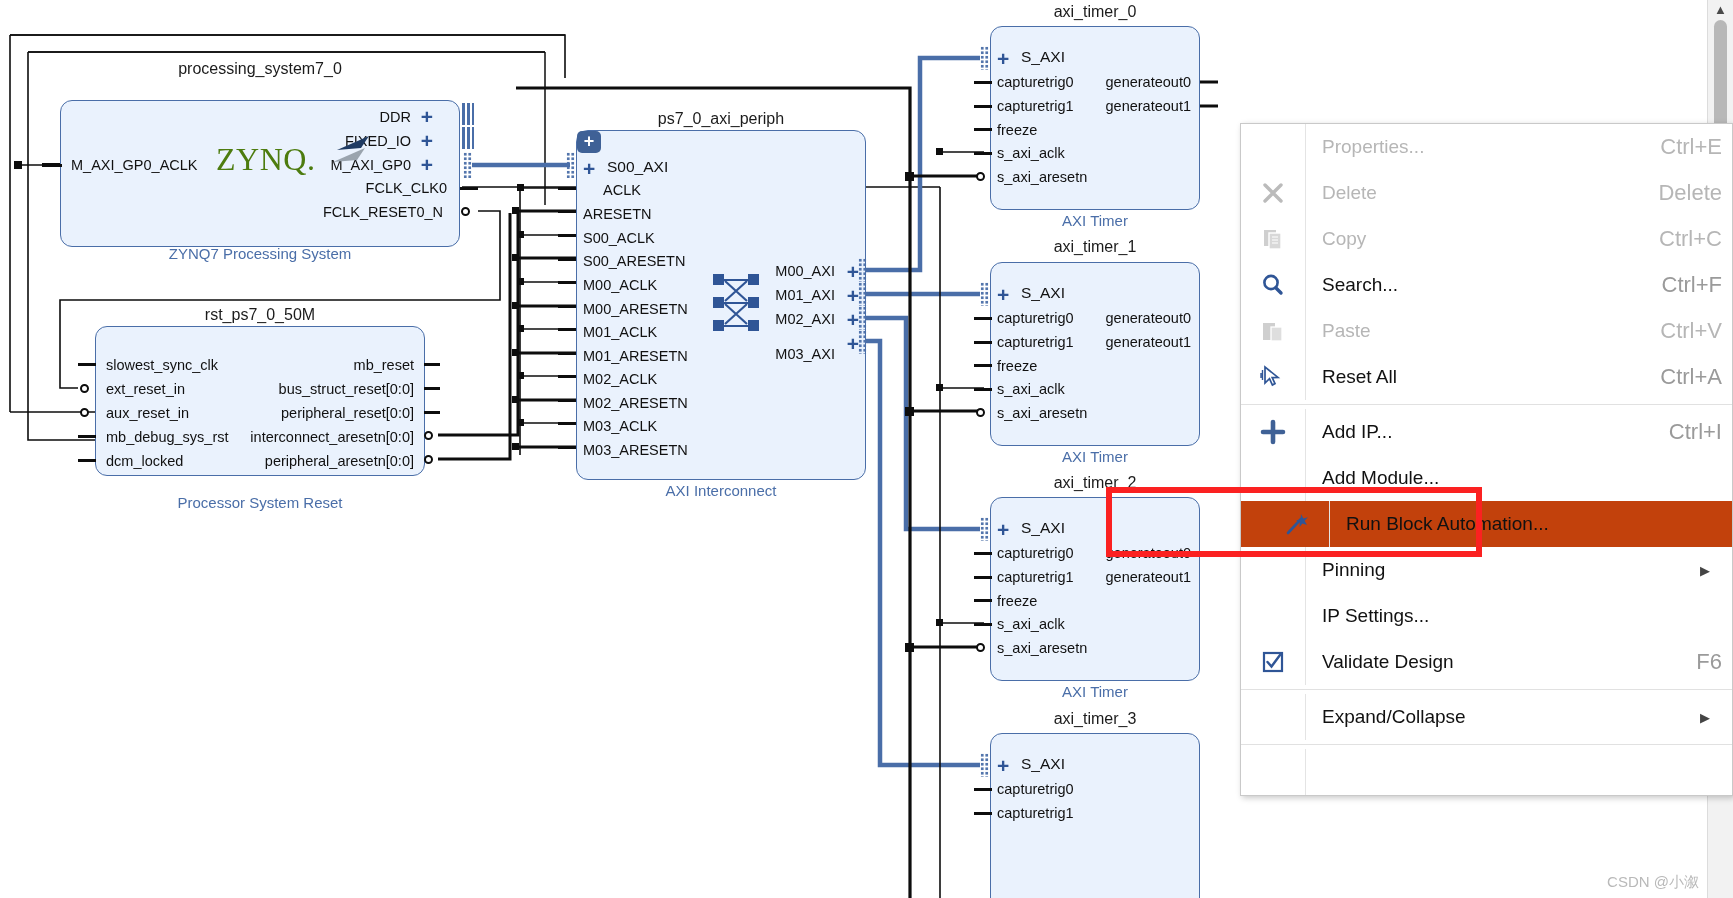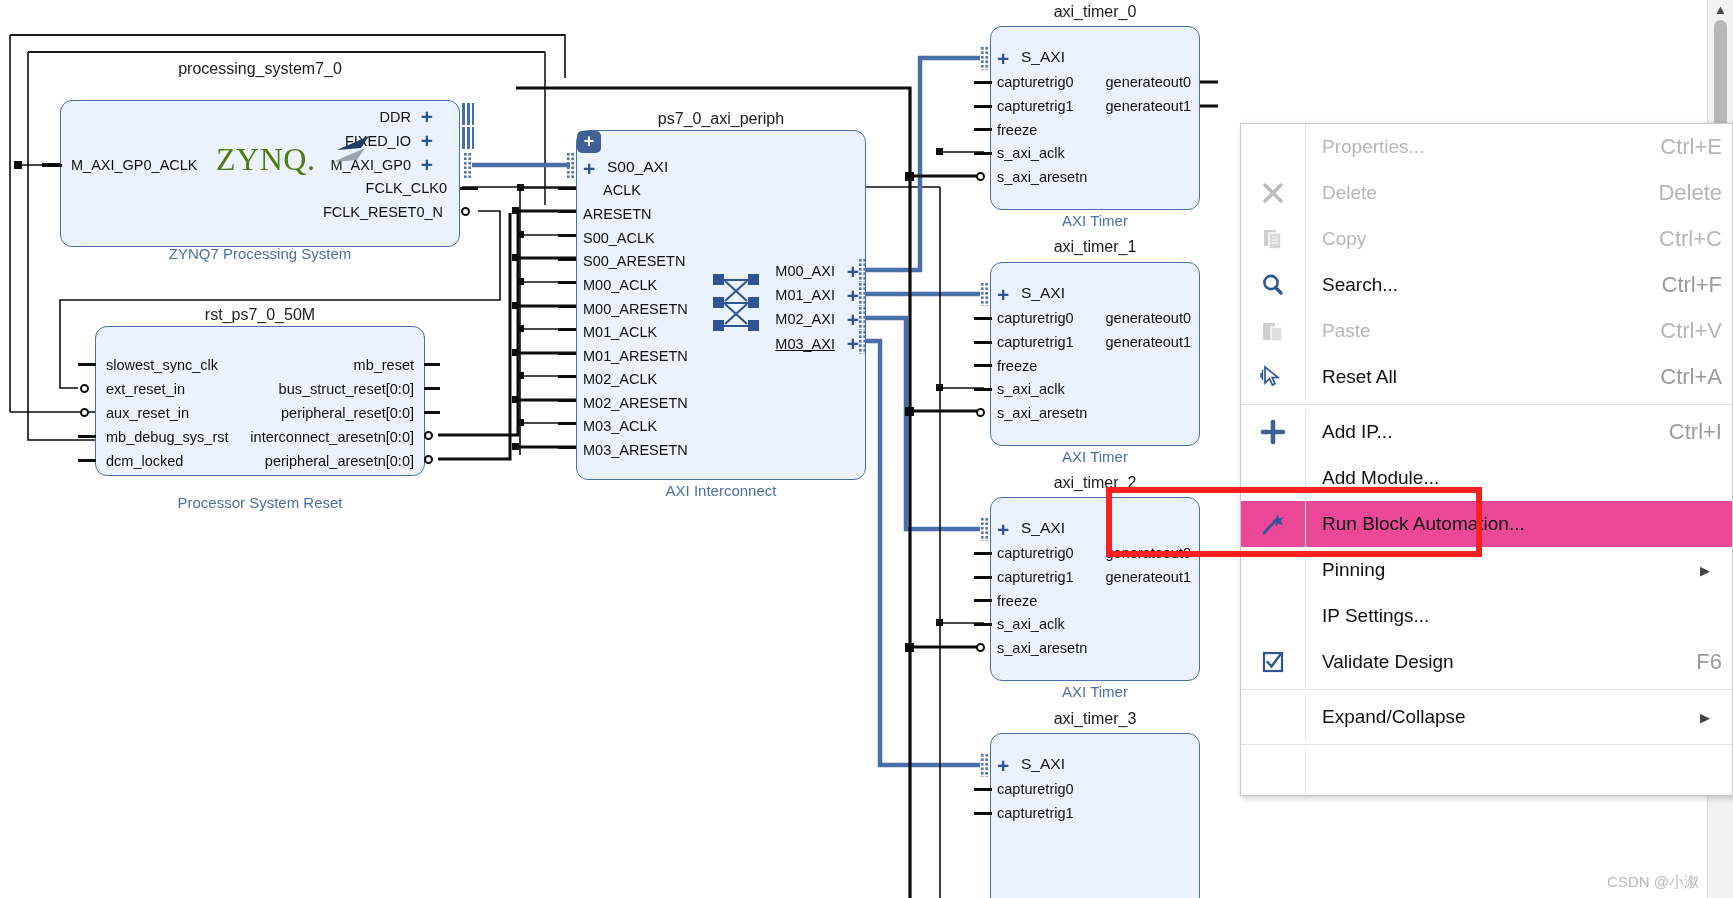--- a/index.html
+++ b/index.html
@@ -161,21 +161,21 @@
     height: 46px;
     display: flex;
     align-items: center;
     justify-content: center;
     border-right: 1px solid #e4e4e4;
   }
   .mi .lbl { flex: 1; padding-left: 16px; white-space: nowrap; }
   .mi .acc { color: #9a9a9a; font-size: 22px; padding-right: 10px; white-space: nowrap; }
   .mi .arrow { padding-right: 22px; color: #444; font-size: 13px; }
   .mi.disabled .lbl, .mi.disabled .acc { color: #b6b6b6; }
-  .mi.hl { background: #ec4899; }
+  .mi.hl { background: #c2410c; padding-left: 24px; }
   .msep { height: 1px; background: #e1e1e1; margin: 4px 0 4px 64px; }
   .msep.full { margin-left: 0; }
 
   
   #redbox {
     position: absolute;
     left: 1106px; top: 487px;
     width: 376px; height: 70px;
     border: 6px solid #fb2121;
     box-sizing: border-box;
@@ -410,21 +410,21 @@
     <div class="pin" style="left:6px; top:194px;">M01_ACLK</div>
     <div class="pin" style="left:6px; top:218px;">M01_ARESETN</div>
     <div class="pin" style="left:6px; top:241px;">M02_ACLK</div>
     <div class="pin" style="left:6px; top:265px;">M02_ARESETN</div>
     <div class="pin" style="left:6px; top:288px;">M03_ACLK</div>
     <div class="pin" style="left:6px; top:312px;">M03_ARESETN</div>
 
     <div class="pin r" style="right:30px; top:133px;">M00_AXI</div>
     <div class="pin r" style="right:30px; top:157px;">M01_AXI</div>
     <div class="pin r" style="right:30px; top:181px;">M02_AXI</div>
-    <div class="pin r" style="right:30px; top:206px;text-decoration:underline;">M03_AXI</div>
+    <div class="pin r" style="right:30px; top:216px;">M03_AXI</div>
 
     <div class="bplus" style="right:6px; top:130px;">+</div>
     <div class="bplus" style="right:6px; top:154px;">+</div>
     <div class="bplus" style="right:6px; top:178px;">+</div>
     <div class="bplus" style="right:6px; top:202px;">+</div>
 
     <div class="xbar" style="left:136px; top:143px; width:46px; height:58px;">
       <i style="left:0px;  top:0px;"></i>
         <i style="left:35px; top:0px;"></i>
       <i style="left:0px;  top:23px;"></i>

